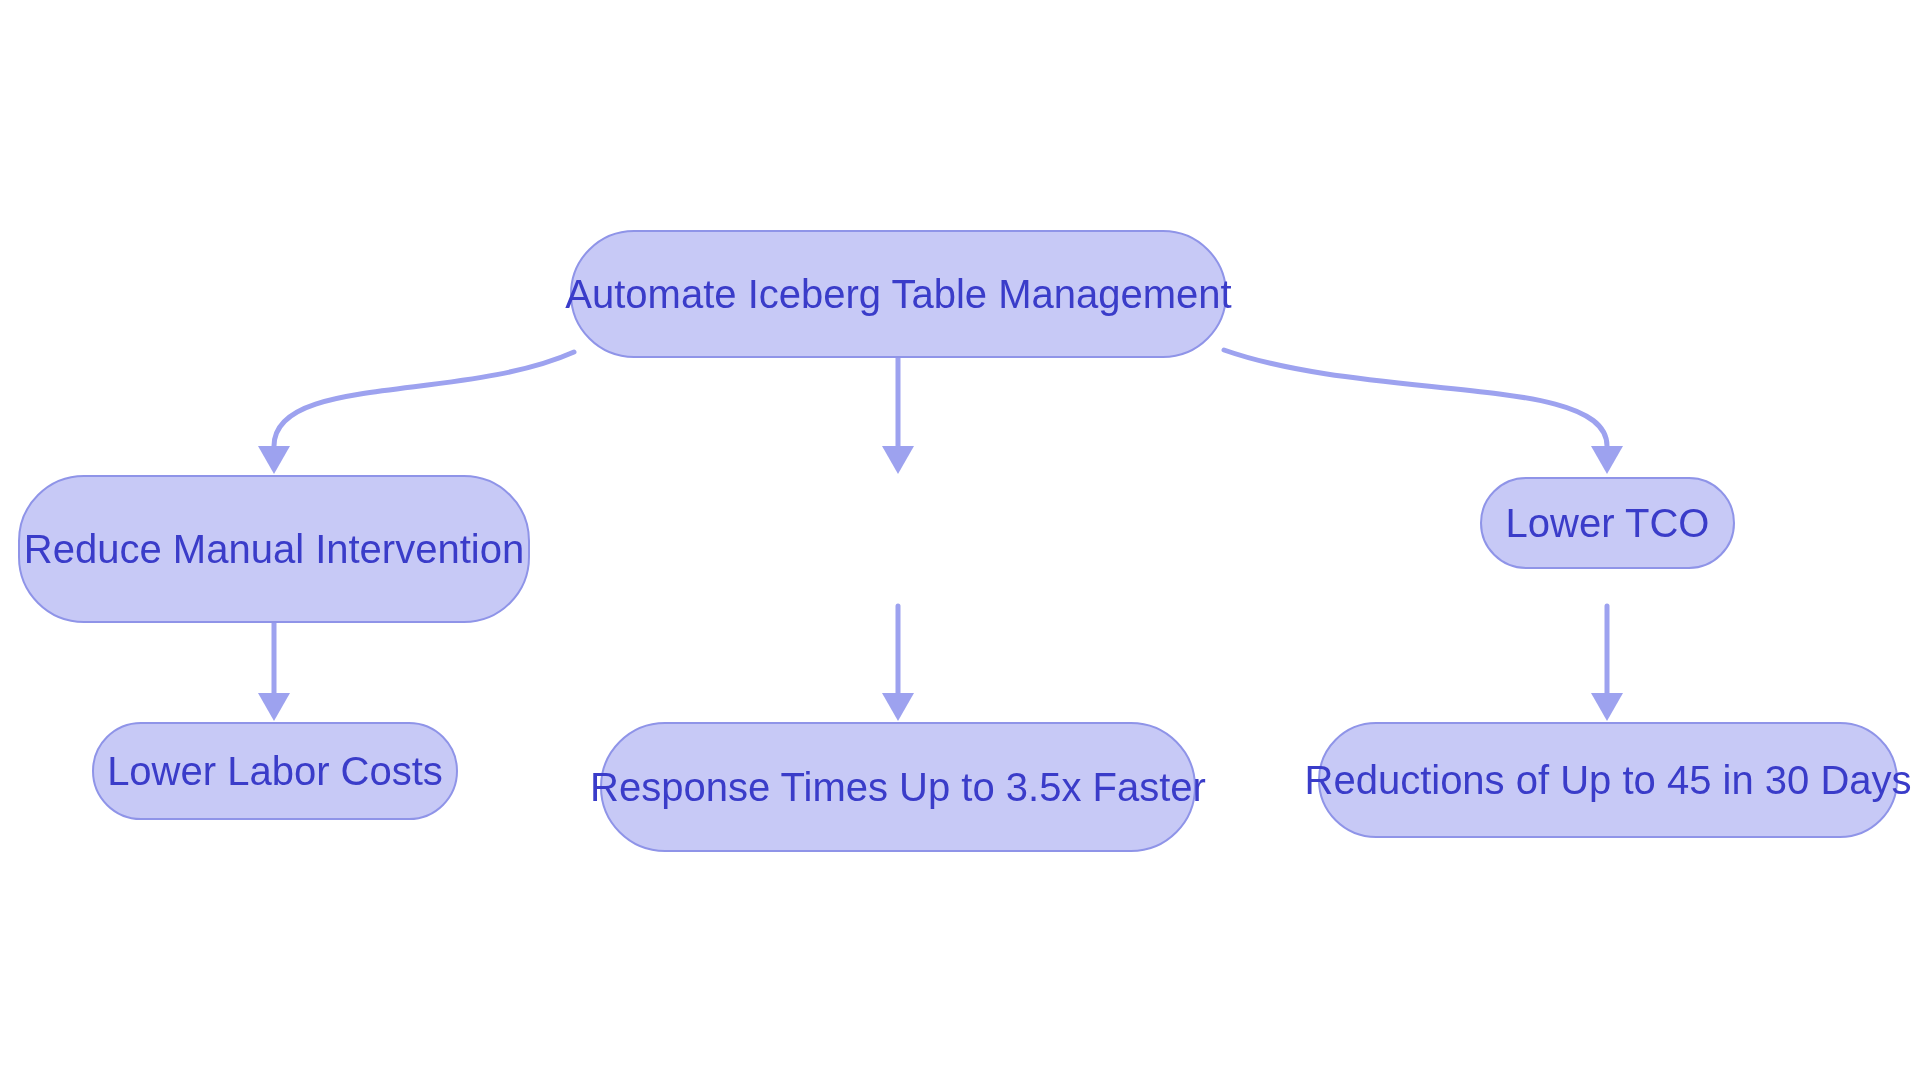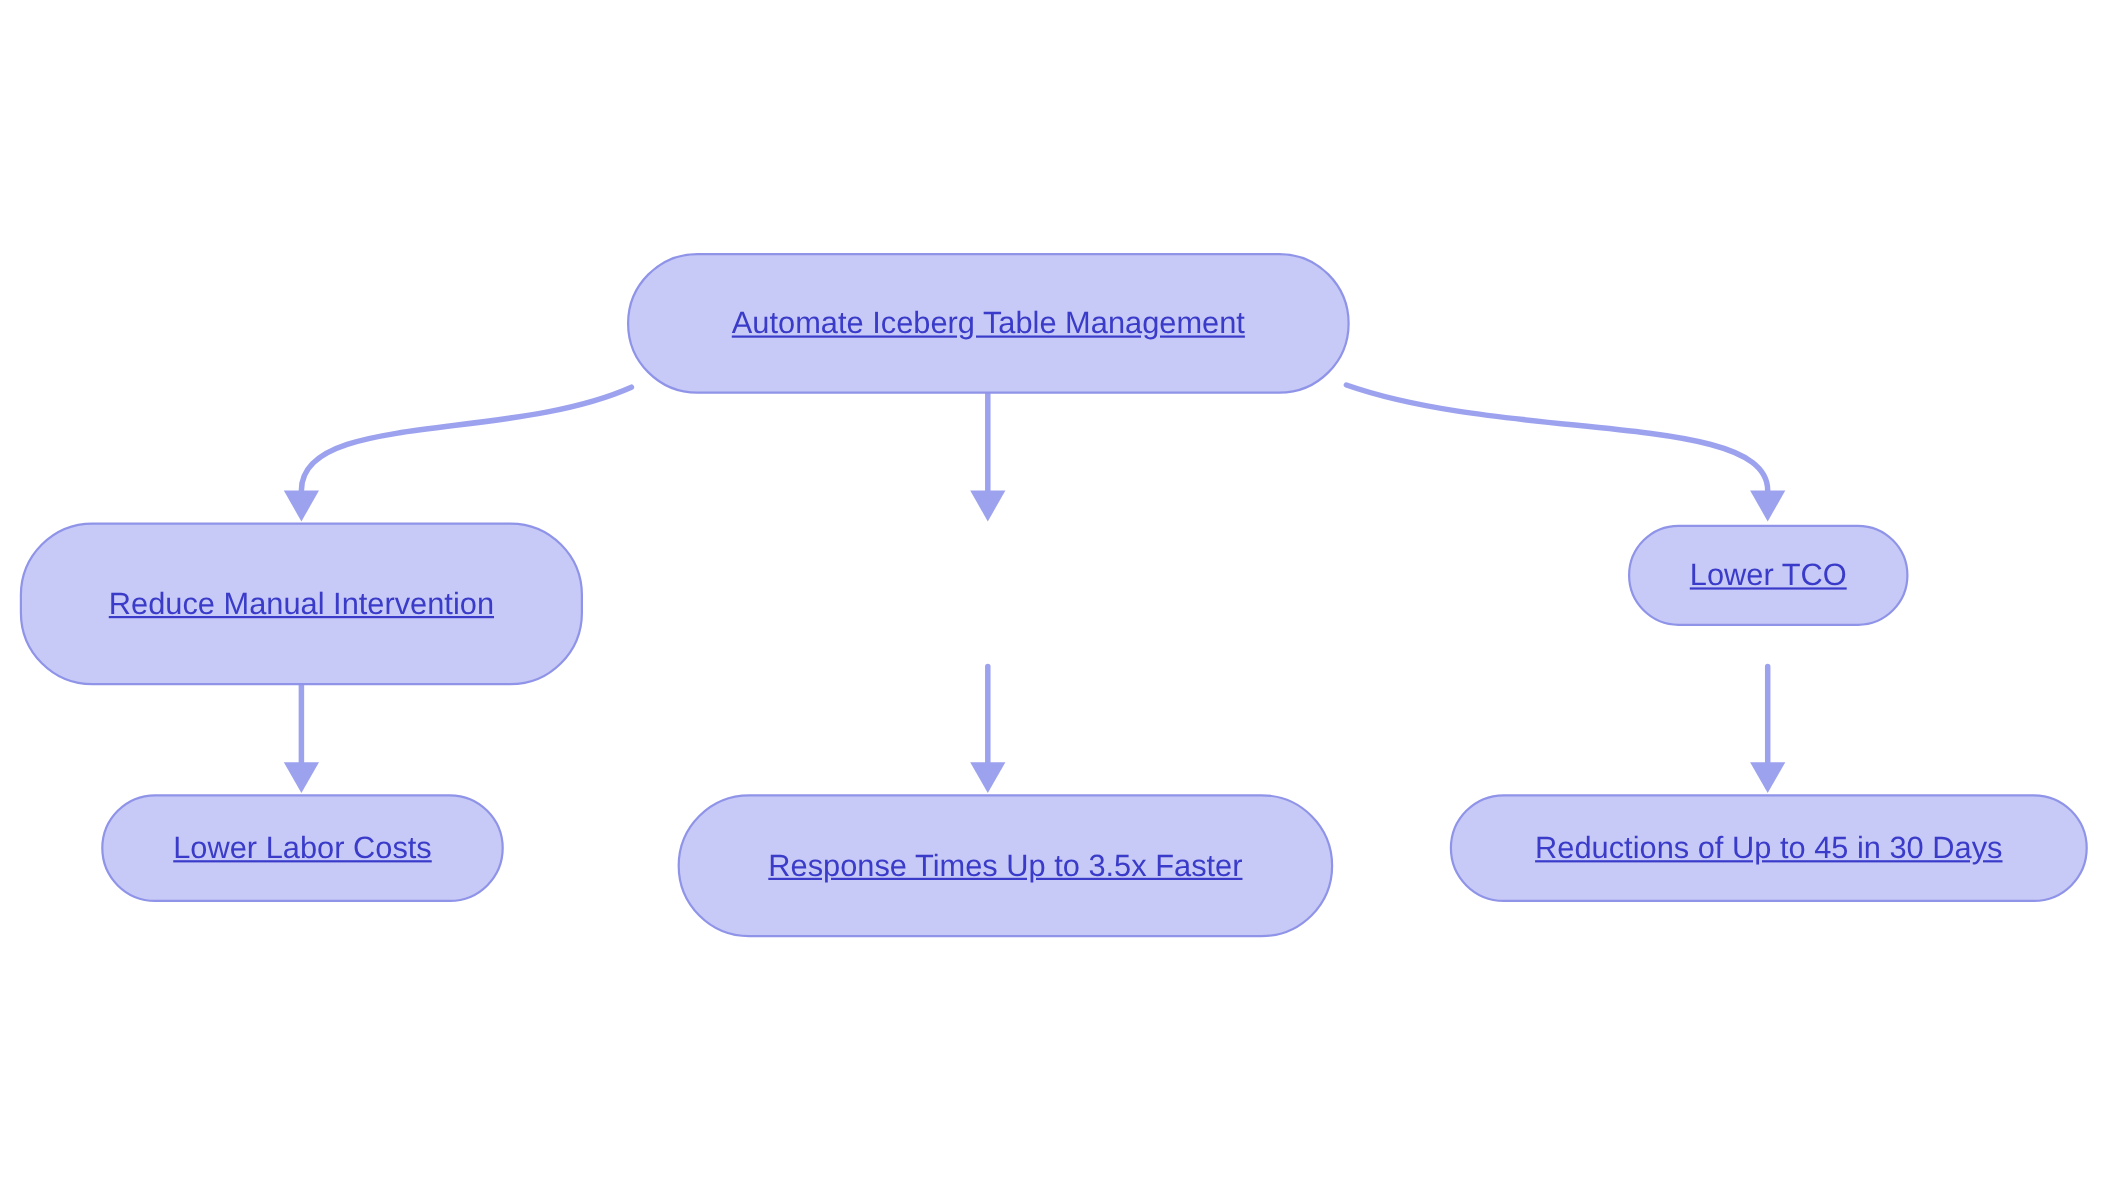--- a/index.html
+++ b/index.html
@@ -40,33 +40,32 @@
   }
   .node {
     position: absolute;
     display: flex;
     align-items: center;
     justify-content: center;
     background: var(--node-fill);
     border: 2px solid var(--node-border);
     border-radius: 66px;
     color: var(--node-text);
-    font-size: 28px;
+    font-size: 40px;
     line-height: 1.1;
     text-align: left;
     white-space: nowrap;
-    text-decoration: underline;
   }
   .node-root { left: 570px; top: 230px; width: 657px; height: 128px; }
   .node-rmi  { left: 18px;  top: 475px; width: 512px; height: 148px; }
   .node-iqp  { left: 645px; top: 475px; width: 506px; height: 130px; }
   .node-tco  { left: 1480px;top: 477px; width: 255px; height: 92px; }
   .node-llc  { left: 92px;  top: 722px; width: 366px; height: 98px; }
-  .node-rt   { left: 616px; top: 722px; width: 596px; height: 130px; }
-  .node-red  { left: 1318px;top: 722px; width: 580px; height: 98px; }
+  .node-rt   { left: 600px; top: 722px; width: 596px; height: 130px; }
+  .node-red  { left: 1318px;top: 722px; width: 580px; height: 116px; }
 </style>
 </head>
 <body>
 
 <div class="canvas">
 
   <svg class="edges-layer" viewBox="0 0 1920 1083" xmlns="http://www.w3.org/2000/svg">
     <g>
       <path class="edge" d="M 574 352 C 462 402, 274 374, 274 446"></path>
       <polygon class="arrow" points="258,446 290,446 274,474"></polygon>

